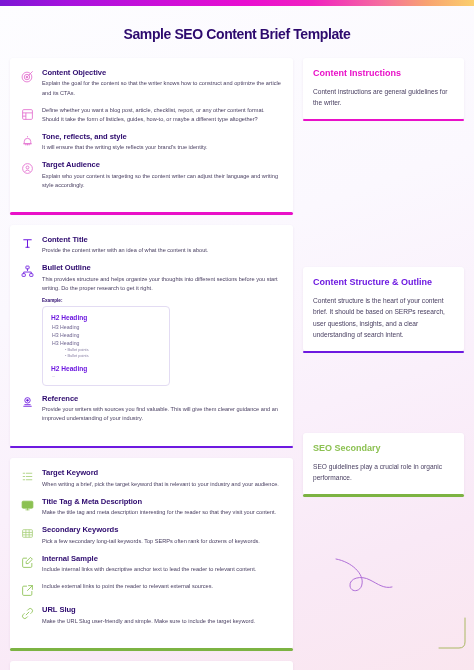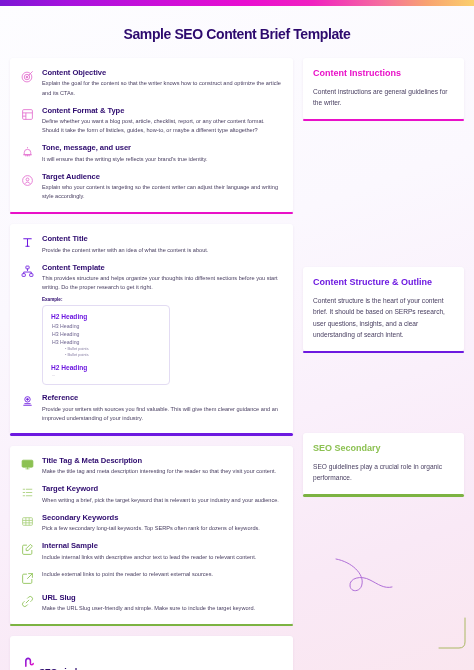--- a/index.html
+++ b/index.html
@@ -35,21 +35,21 @@
   }
 
   .cols { display: flex; gap: 10px; position: relative; z-index: 2; align-items: flex-start; }
   .col-left { width: 283px; flex: none; }
   .col-right { width: 161px; flex: none; }
 
   .card {
     background: #ffffff;
     border-radius: 3px;
     box-shadow: 0 1px 3px rgba(80,30,120,.07);
-    padding: 10px 12px 9px 10px;
+    padding: 10px 12px 21px 10px;
     margin-bottom: 12px;
     position: relative;
   }
   .card::after {
     content: ""; position: absolute; left: 0; right: 0; bottom: -2px; height: 2.5px;
     border-radius: 2px;
   }
   .card.accent-magenta::after { background: #e910c8; }
   .card.accent-violet::after  { background: #6d19e0; }
   .card.accent-green::after   { background: #7cb342; }
@@ -153,36 +153,35 @@
         </div>
 
         <div class="row">
           <span class="ico">
             <svg width="13" height="13" viewBox="0 0 24 24" fill="none" stroke="#e36fd0" stroke-width="1.6">
               <rect x="3" y="3" width="18" height="18" rx="2"></rect>
                 <path d="M3 9h18M9 9v12M3 15h6"></path>
             </svg>
           </span>
           <div class="rtext">
-            <div class="rtitle">Content Format &amp; Type</div>
             <div class="rdesc">Define whether you want a blog post, article, checklist, report, or any other content format. Should it take the form of listicles, guides, how-to, or maybe a different type altogether?</div>
           </div>
         </div>
 
         <div class="row">
           <span class="ico">
             <svg width="13" height="13" viewBox="0 0 24 24" fill="none" stroke="#e36fd0" stroke-width="1.6">
               <path d="M6 14a6 6 0 0 1 12 0v4H6z"></path>
                 <path d="M4 18h16"></path>
                 <path d="M9 18v3M15 18v3M12 18v3"></path>
                 <path d="M12 4v2"></path>
             </svg>
           </span>
           <div class="rtext">
-            <div class="rtitle">Tone, message, and user</div>
+            <div class="rtitle">Tone, reflects, and style</div>
             <div class="rdesc">It will ensure that the writing style reflects your brand's true identity.</div>
           </div>
         </div>
 
         <div class="row">
           <span class="ico">
             <svg width="13" height="13" viewBox="0 0 24 24" fill="none" stroke="#e36fd0" stroke-width="1.6">
               <circle cx="12" cy="12" r="9"></circle>
                 <circle cx="12" cy="10" r="2.6"></circle>
                 <path d="M7.5 18a4.8 4.8 0 0 1 9 0"></path>
@@ -214,21 +213,21 @@
         <div class="row">
           <span class="ico">
             <svg width="13" height="13" viewBox="0 0 24 24" fill="none" stroke="#6d19e0" stroke-width="1.6">
               <rect x="9" y="2" width="6" height="5" rx="1"></rect>
               <rect x="2" y="16" width="6" height="5" rx="1"></rect>
               <rect x="16" y="16" width="6" height="5" rx="1"></rect>
               <path d="M12 7v4M5 16v-3h14v3"></path>
             </svg>
           </span>
           <div class="rtext">
-            <div class="rtitle">Content Template</div>
+            <div class="rtitle">Bullet Outline</div>
             <div class="rdesc">This provides structure and helps organize your thoughts into different sections before you start writing. Do the proper research to get it right.</div>
 
             <div class="example-label">Example:</div>
 
             <div class="outline-box">
               <div class="oh2">H2 Heading</div>
               <div class="oh3">H3 Heading</div>
               <div class="oh3">H3 Heading</div>
               <div class="oh3">H3 Heading</div>
               <div class="obul">• <span>Bullet points</span></div>
@@ -252,40 +251,40 @@
             <div class="rdesc">Provide your writers with sources you find valuable. This will give them clearer guidance and an improved understanding of your industry.</div>
           </div>
         </div>
 
       </div>
 
       <div class="card accent-green">
 
         <div class="row">
           <span class="ico">
+            <svg width="13" height="13" viewBox="0 0 24 24" fill="none" stroke="#a8cf7a" stroke-width="1.6">
+              <path d="M4 6h3M10 6h10M4 12h3M10 12h10M4 18h3M10 18h10" stroke-linecap="round"></path>
+            </svg>
+          </span>
+          <div class="rtext">
+            <div class="rtitle">Target Keyword</div>
+            <div class="rdesc">When writing a brief, pick the target keyword that is relevant to your industry and your audience.</div>
+          </div>
+        </div>
+
+        <div class="row">
+          <span class="ico">
             <svg width="13" height="13" viewBox="0 0 24 24" fill="#8cc152" stroke="#8cc152" stroke-width="1.4">
               <rect x="2" y="4" width="20" height="13" rx="2"></rect>
                 <path d="M9 20h6M12 17v3" stroke-linecap="round"></path>
             </svg>
           </span>
           <div class="rtext">
             <div class="rtitle">Title Tag &amp; Meta Description</div>
             <div class="rdesc">Make the title tag and meta description interesting for the reader so that they visit your content.</div>
-          </div>
-        </div>
-
-        <div class="row">
-          <span class="ico">
-            <svg width="13" height="13" viewBox="0 0 24 24" fill="none" stroke="#a8cf7a" stroke-width="1.6">
-              <path d="M4 6h3M10 6h10M4 12h3M10 12h10M4 18h3M10 18h10" stroke-linecap="round"></path>
-            </svg>
-          </span>
-          <div class="rtext">
-            <div class="rtitle">Target Keyword</div>
-            <div class="rdesc">When writing a brief, pick the target keyword that is relevant to your industry and your audience.</div>
           </div>
         </div>
 
         <div class="row">
           <span class="ico">
             <svg width="13" height="13" viewBox="0 0 24 24" fill="none" stroke="#a8cf7a" stroke-width="1.5">
               <rect x="3" y="5" width="18" height="14" rx="1.5"></rect>
                 <path d="M3 10h18M3 14.5h18M9 5v14M15 5v14"></path>
             </svg>
           </span>

